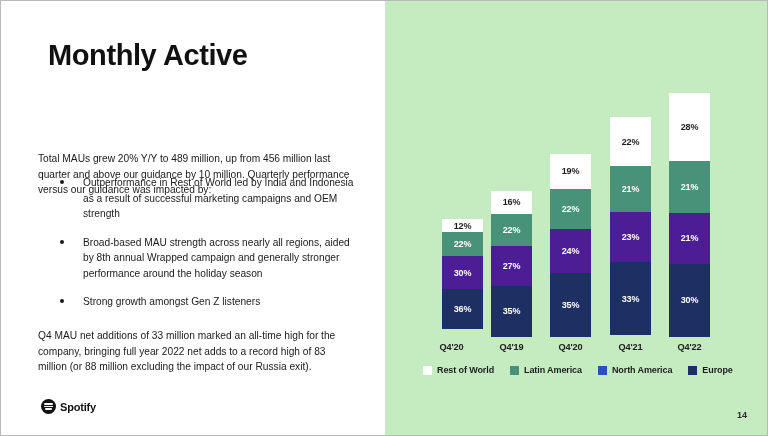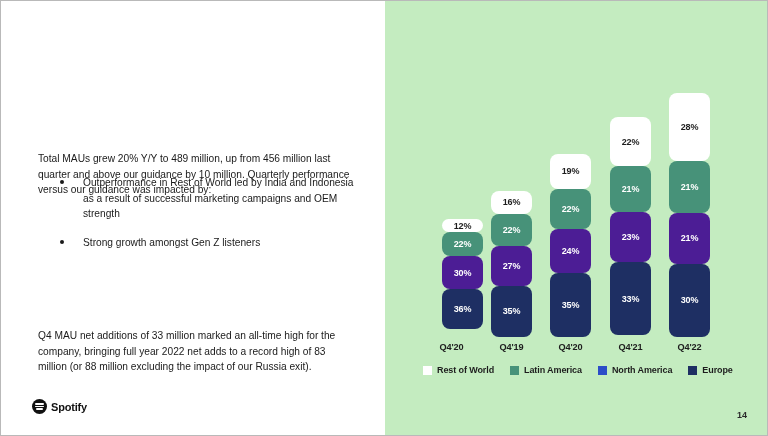--- a/index.html
+++ b/index.html
@@ -78,21 +78,21 @@
     left: 37px;
     top: 317px;
     width: 310px;
     font-size: 10.2px;
     line-height: 1.52;
     color: #1a1a1a;
   }
   
   #brand {
     position: absolute;
-    left: 31px;
+    left: 40px;
     top: 398px;
     display: flex;
     align-items: center;
     gap: 4px;
   }
   #brand .mark {
     width: 15px;
     height: 15px;
     border-radius: 50%;
     background: #111111;
@@ -141,21 +141,20 @@
     justify-content: flex-start;
   }
   .seg {
     display: flex;
     align-items: center;
     justify-content: center;
     box-sizing: border-box;
     font-size: 9px;
     font-weight: bold;
     letter-spacing: -0.1px;
-    border-radius: 8px;
   }
   .seg.row  { color: #1d1d1d; background: #ffffff; }
   .seg.lat  { color: #ffffff; background: #479279; }
   .seg.na   { color: #ffffff; background: #4c1d95; }
   .seg.eu   { color: #ffffff; background: #1e2f63; }
   .xlabel {
     position: absolute;
     left: -7px;
     top: 100%;
     width: 55px;
@@ -198,28 +197,33 @@
   }
 </style>
 </head>
 <body>
 
 <div id="slide">
 
   <div id="green-panel"></div>
 
   <div id="title">
+    <div>Monthly Active</div>
   </div>
 
   <p id="lead-para">Total MAUs grew 20% Y/Y to 489 million, up from 456 million last quarter and above our guidance by 10 million. Quarterly performance versus our guidance was impacted by:</p>
 
   <ul id="bullets">
     <li>
       <span class="dot"></span>
       <span>Outperformance in Rest of World led by India and Indonesia as a result of successful marketing campaigns and OEM strength</span>
+    </li>
+    <li>
+      <span class="dot"></span>
+      <span>Broad-based MAU strength across nearly all regions, aided by 8th annual Wrapped campaign and generally stronger performance around the holiday season</span>
     </li>
     <li>
       <span class="dot"></span>
       <span>Strong growth amongst Gen Z listeners</span>
     </li>
   </ul>
 
   <p id="closing-para">Q4 MAU net additions of 33 million marked an all-time high for the company, bringing full year 2022 net adds to a record high of 83 million (or 88 million excluding the impact of our Russia exit).</p>
 
   <div id="brand">

